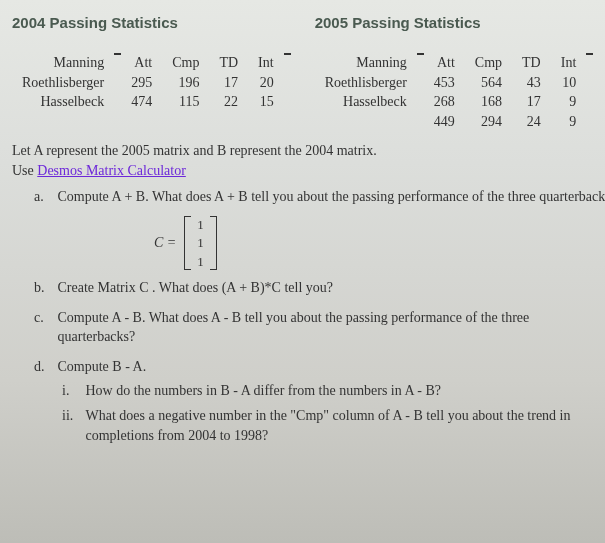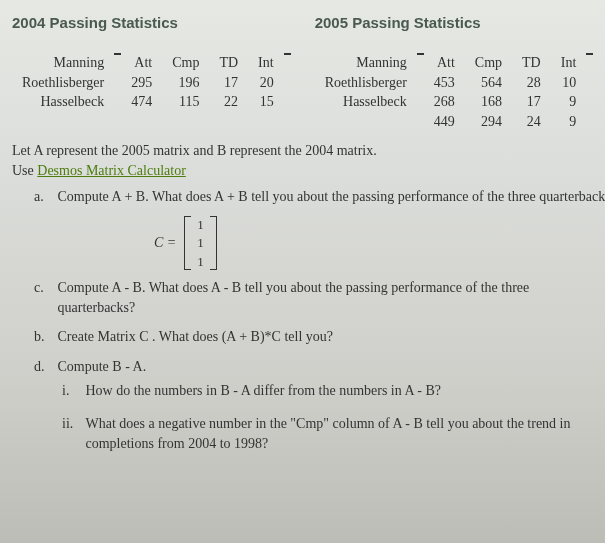--- a/index.html
+++ b/index.html
@@ -56,21 +56,21 @@
     width: 6px;
     border-top: 1.5px solid #333;
     border-bottom: 1.5px solid #333;
   }
   .bracket.left { border-left: 1.5px solid #333; }
   .bracket.right { border-right: 1.5px solid #333; }
   .intro {
     margin-top: 6px;
   }
   .link {
-    color: #4d7c0f;
+    color: #6d28d9;
     text-decoration: underline;
   }
   .qlist {
     margin: 6px 0 0 22px;
   }
   .qitem {
     margin-bottom: 10px;
   }
   .sublist {
     margin-left: 28px;
@@ -181,21 +181,21 @@
         <tbody>
             <tr>
           <th>Att</th>
           <th>Cmp</th>
           <th>TD</th>
           <th>Int</th>
         </tr>
         <tr>
           <td>453</td>
           <td>564</td>
-          <td>28</td>
+          <td>43</td>
           <td>10</td>
         </tr>
         <tr>
           <td>268</td>
           <td>168</td>
           <td>17</td>
           <td>9</td>
         </tr>
         <tr>
           <td>449</td>
@@ -229,35 +229,35 @@
       <div class="col">
         <span>1</span>
         <span>1</span>
         <span>1</span>
       </div>
       <div class="bracket right"></div>
     </div>
   </div>
 
   <div class="qitem">
-    <span class="marker">c.</span>
-    <span style="display:inline-block;vertical-align:top;width:520px">Compute A - B. What does A - B tell you about the passing performance of the three quarterbacks?</span>
-  </div>
-
-  <div class="qitem">
     <span class="marker">b.</span>
     <span>Create Matrix C</span>
     <span>. What does (A + B)*C tell you?</span>
+  </div>
+
+  <div class="qitem">
+    <span class="marker">c.</span>
+    <span style="display:inline-block;vertical-align:top;width:520px">Compute A - B. What does A - B tell you about the passing performance of the three quarterbacks?</span>
   </div>
 
   <div class="qitem">
     <span class="marker">d.</span>
     <span>Compute B - A.</span>
     <div class="sublist">
-      <div style="margin-bottom:14px;margin-top:4px">
+      <div style="margin-bottom:6px;margin-top:4px">
         <span class="marker">i.</span>
         <span>How do the numbers in B - A differ from the numbers in A - B?</span>
       </div>
       <div>
         <span class="marker">ii.</span>
         <span style="display:inline-block;vertical-align:top;width:500px">What does a negative number in the "Cmp" column of A - B tell you about the trend in completions from 2004 to 1998?</span>
       </div>
     </div>
   </div>
 

